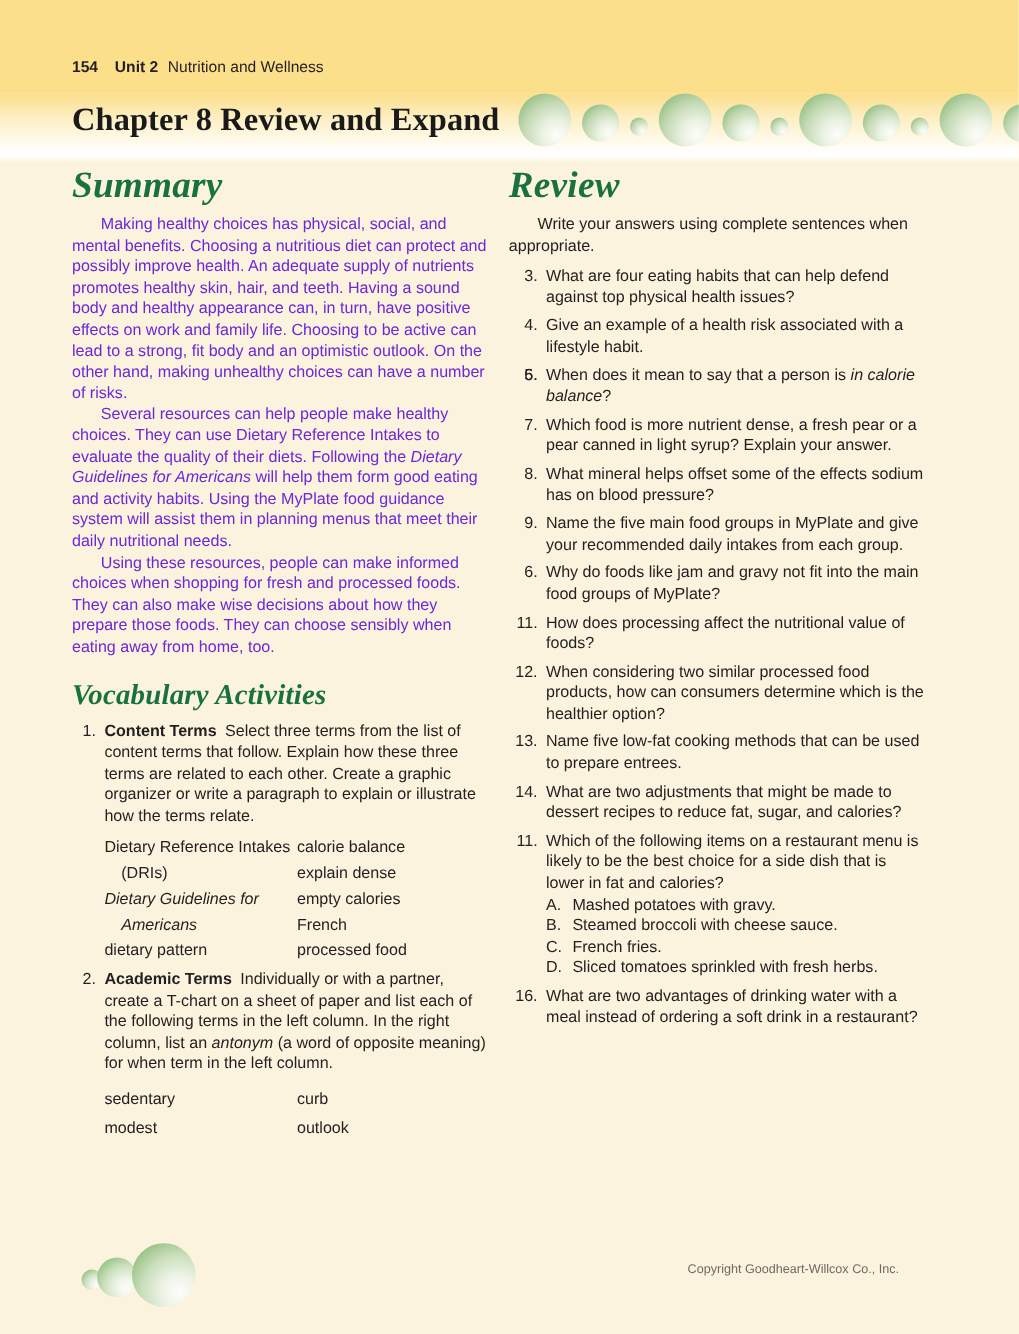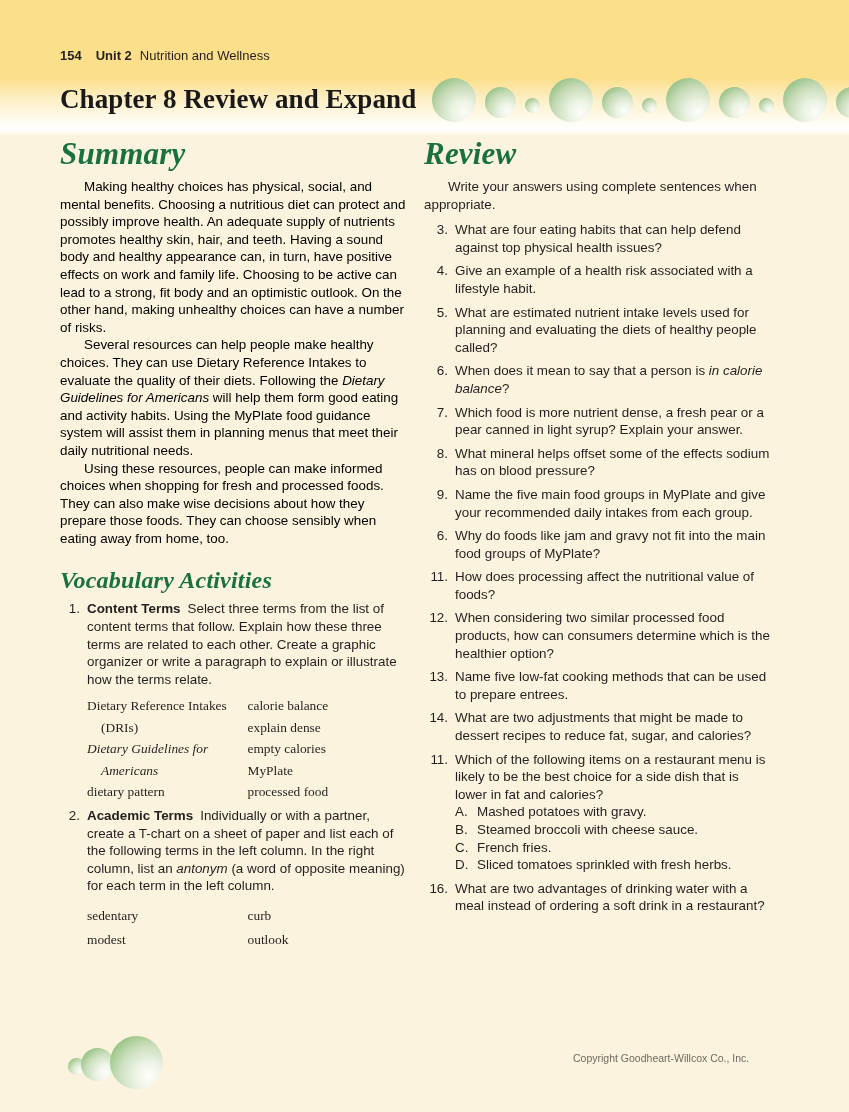--- a/index.html
+++ b/index.html
@@ -107,21 +107,21 @@
     letter-spacing: 0.2px;
   }
   h2.section-head.vocab {
     font-size: 24px;
   }
 
   p.body-text {
     margin: 0;
     font-size: 13.4px;
     line-height: 17.6px;
-    color: #000000;
+    color: #6d28d9;
     text-indent: 24px;
     text-align: left;
   }
 
   
   ol.num-list {
     margin: 0;
     padding: 0;
     list-style: none;
   }
@@ -158,21 +158,20 @@
   }
   .term-cols .tc {
     width: 50%;
     font-size: 13.4px;
     line-height: 21.5px;
     color: #231f20;
   }
   .term-cols .tc .term {
     padding-left: 14px;
     text-indent: -14px;
-    font-family: Liberation Serif, serif;
   }
   .term-cols .tc .term.ital {
     font-style: italic;
   }
 
   .term-cols.academic .tc {
     line-height: 24px;
   }
   .term-cols.academic { margin-top: 9px; }
 
@@ -280,28 +279,28 @@
       <div class="term-cols">
         <div class="tc">
           <div class="term ital" style="font-style:normal;">Dietary Reference Intakes (DRIs)</div>
           <div class="term ital">Dietary Guidelines for Americans</div>
           <div class="term">dietary pattern</div>
         </div>
         <div class="tc">
           <div class="term">calorie balance</div>
           <div class="term">explain dense</div>
           <div class="term">empty calories</div>
-          <div class="term">MyPlate</div>
+          <div class="term">French</div>
           <div class="term">processed food</div>
         </div>
       </div>
     </li>
 
     <li>
-      <span class="num">2.</span><span class="term-lead">Academic Terms</span><span class="lead-gap"></span><span>Individually or with a partner, create a T-chart on a sheet of paper and list each of the following terms in the left column. In the right column, list an </span><em class="it">antonym</em><span> (a word of opposite meaning) for each term in the left column.</span>
+      <span class="num">2.</span><span class="term-lead">Academic Terms</span><span class="lead-gap"></span><span>Individually or with a partner, create a T-chart on a sheet of paper and list each of the following terms in the left column. In the right column, list an </span><em class="it">antonym</em><span> (a word of opposite meaning) for when term in the left column.</span>
 
       <div class="term-cols academic">
         <div class="tc">
           <div class="term">sedentary</div>
           <div class="term">modest</div>
         </div>
         <div class="tc">
           <div class="term">curb</div>
           <div class="term">outlook</div>
         </div>
@@ -310,21 +309,21 @@
   </ol>
 </div>
 
 <div class="col-right">
   <h2 class="section-head">Review</h2>
   <p class="review-intro">Write your answers using complete sentences when appropriate.</p>
 
   <ol class="review-list">
     <li><span class="num">3.</span><span>What are four eating habits that can help defend against top physical health issues?</span></li>
     <li><span class="num">4.</span><span>Give an example of a health risk associated with a lifestyle habit.</span></li>
-    <li><span class="num">5.</span><span>What are estimated nutrient intake levels used for planning and evaluating the diets of healthy people called?</span></li>
+    <li><span class="num">5.</span></li>
     <li><span class="num">6.</span><span>When does it mean to say that a person is </span><em class="it">in calorie balance</em><span>?</span></li>
     <li><span class="num">7.</span><span>Which food is more nutrient dense, a fresh pear or a pear canned in light syrup? Explain your answer.</span></li>
     <li><span class="num">8.</span><span>What mineral helps offset some of the effects sodium has on blood pressure?</span></li>
     <li><span class="num">9.</span><span>Name the five main food groups in MyPlate and give your recommended daily intakes from each group.</span></li>
     <li><span class="num">6.</span><span>Why do foods like jam and gravy not fit into the main food groups of MyPlate?</span></li>
     <li><span class="num">11.</span><span>How does processing affect the nutritional value of foods?</span></li>
     <li><span class="num">12.</span><span>When considering two similar processed food products, how can consumers determine which is the healthier option?</span></li>
     <li><span class="num">13.</span><span>Name five low-fat cooking methods that can be used to prepare entrees.</span></li>
     <li><span class="num">14.</span><span>What are two adjustments that might be made to dessert recipes to reduce fat, sugar, and calories?</span></li>
     <li>

